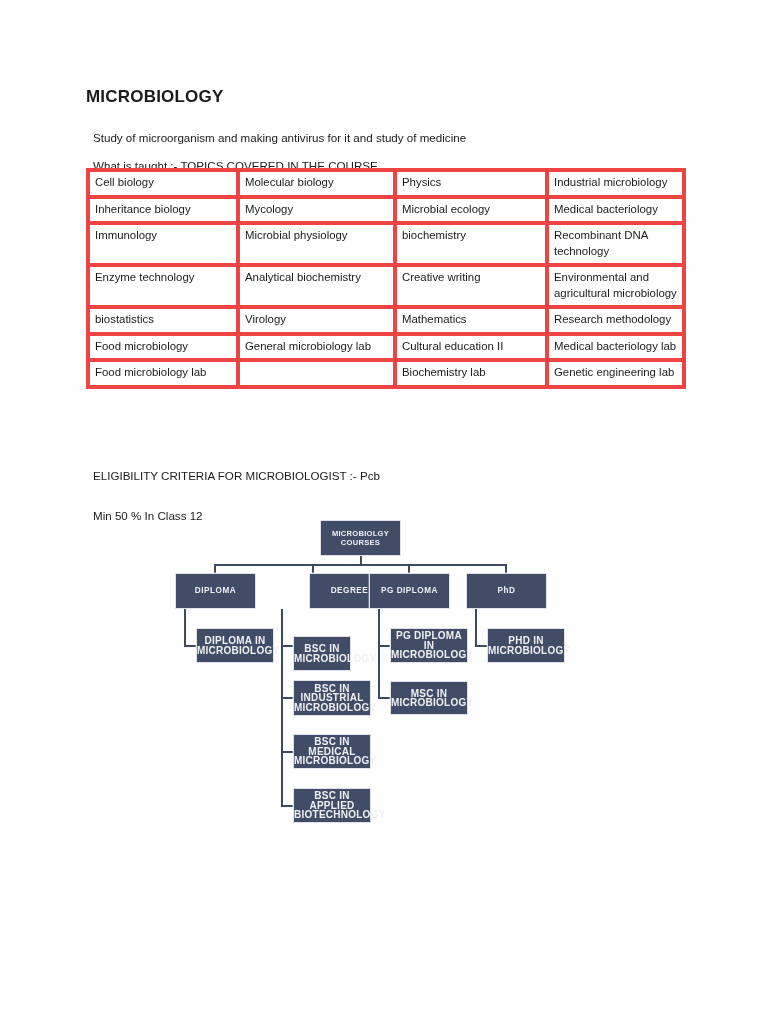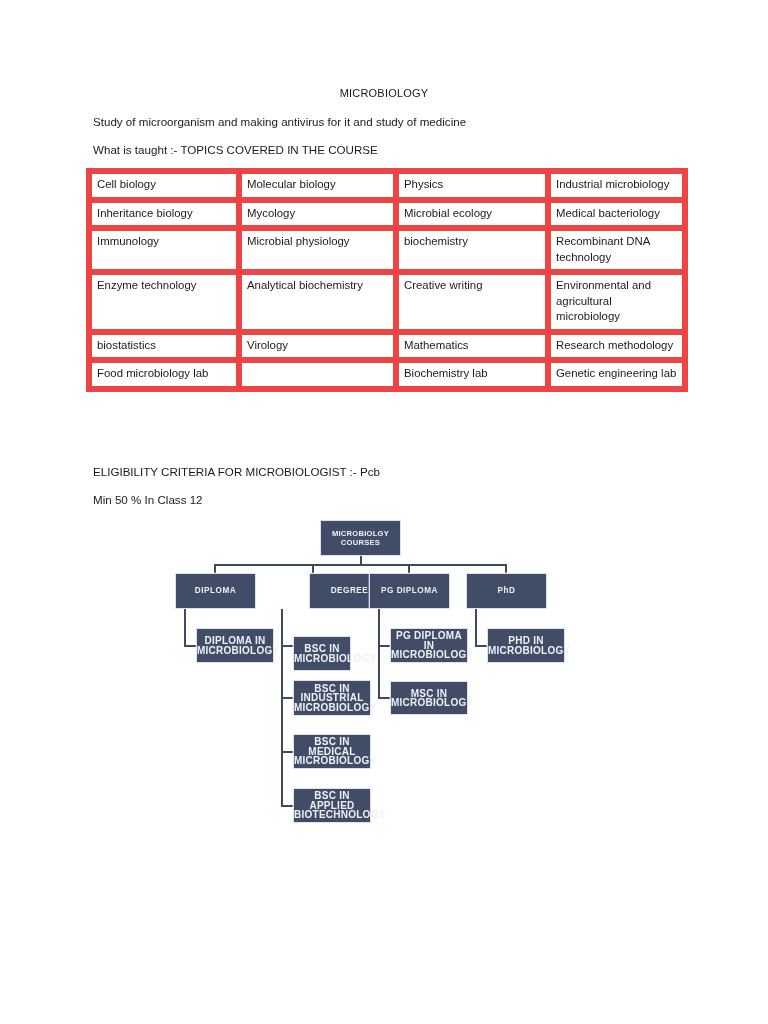--- a/index.html
+++ b/index.html
@@ -21,48 +21,49 @@
     width: 768px;
     height: 1024px;
   }
 
   
   .doc-title {
     position: absolute;
     left: 86px;
     top: 87px;
     width: 596px;
-    text-align: center;
-    font-size: 11px;
-    font-weight: normal;
+    text-align: left;
+    font-size: 17px;
+    font-weight: bold;
     letter-spacing: 0.2px;
   }
   .para {
     position: absolute;
     left: 93px;
     font-size: 11.6px;
     line-height: 14px;
     white-space: nowrap;
+    margin-top: 16px;
   }
   .para-intro { top: 115px; }
   .para-taught { top: 143px; }
-  .para-elig { top: 465px; }
+  .para-elig { top: 453px; }
   .para-min  { top: 493px; }
 
   
   .topics-table {
     position: absolute;
     left: 86px;
     top: 168px;
     width: 596px;
     border-collapse: collapse;
     table-layout: fixed;
   }
   .topics-table td {
-    border: 6px solid #ef4444;
+    border: 4px solid #ef4444;
     padding: 3px 5px 4px 5px;
     font-size: 11.4px;
     line-height: 15.5px;
     vertical-align: top;
     color: #1a1a1a;
   }
   .topics-table col.c1 { width: 150px; }
   .topics-table col.c2 { width: 157px; }
   .topics-table col.c3 { width: 152px; }
   .topics-table col.c4 { width: 137px; }
@@ -144,20 +145,26 @@
         <td>Creative writing</td>
         <td>Environmental and agricultural microbiology</td>
       </tr>
       <tr>
         <td>biostatistics</td>
         <td>Virology</td>
         <td>Mathematics</td>
         <td>Research methodology</td>
       </tr>
       <tr>
+        <td>Food microbiology</td>
+        <td>General microbiology lab</td>
+        <td>Cultural education II</td>
+        <td>Medical bacteriology lab</td>
+      </tr>
+      <tr>
         <td>Food microbiology lab</td>
         <td></td>
         <td>Biochemistry lab</td>
         <td>Genetic engineering lab</td>
       </tr>
     </tbody>
   </table>
 
   <div class="para para-elig">ELIGIBILITY CRITERIA FOR MICROBIOLOGIST :- Pcb</div>
   <div class="para para-min">Min 50 % In Class 12</div>

